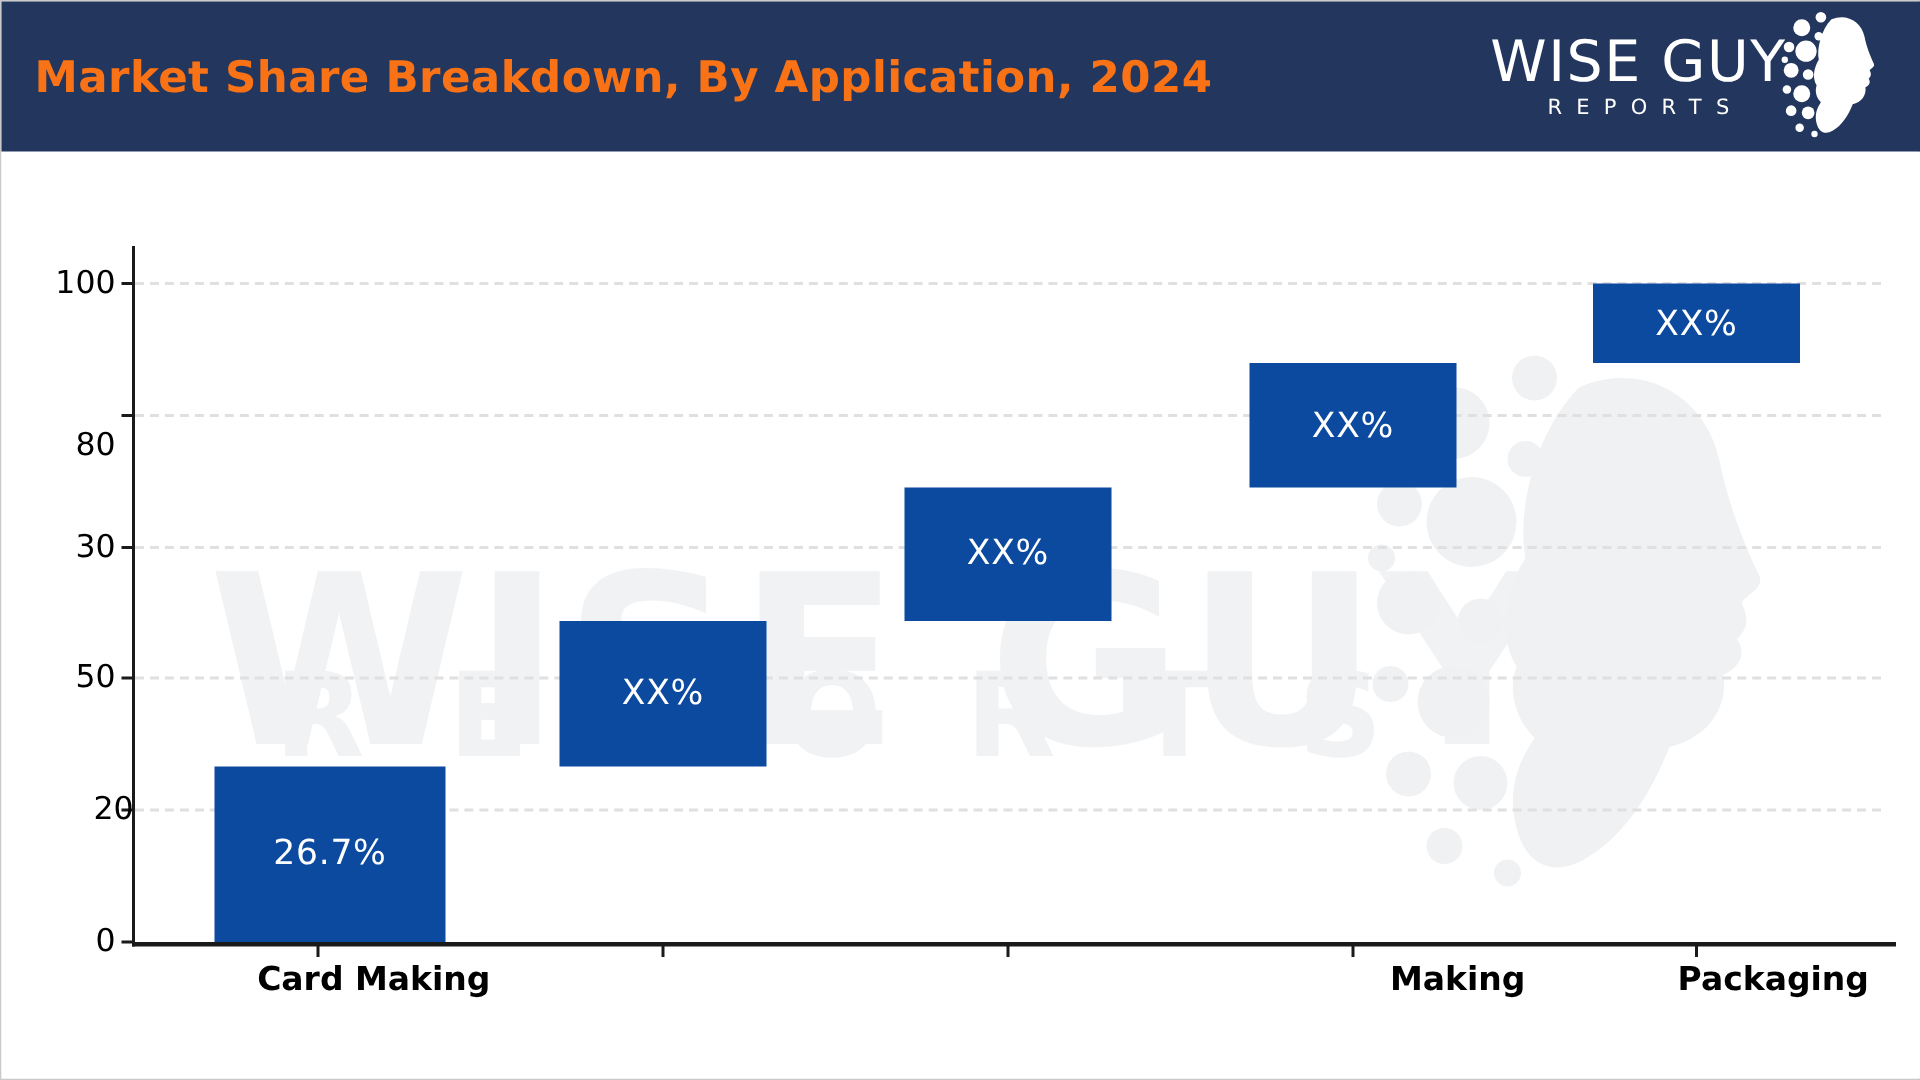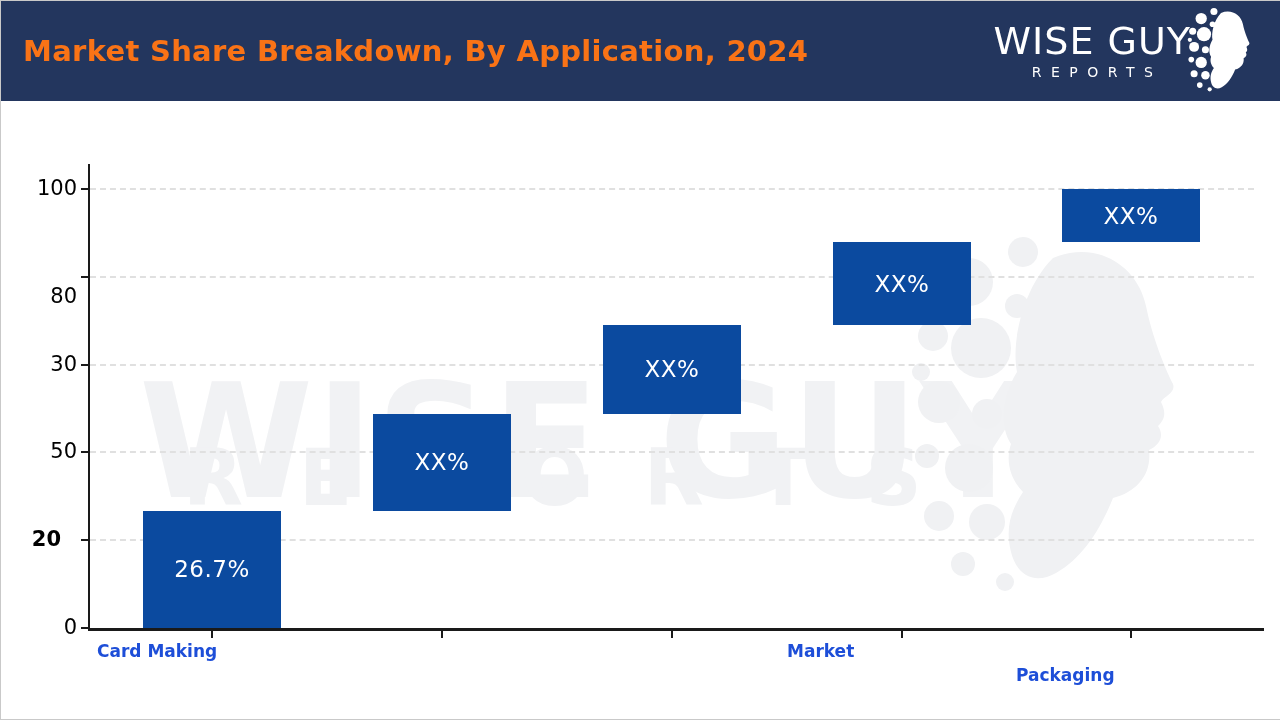--- a/index.html
+++ b/index.html
@@ -50,21 +50,21 @@
   .gridline{position:absolute;height:0;border-top:2px dashed #e0e0e0;}
   .y-axis-line{position:absolute;background:#1a1a1a;}
   .x-axis-line{position:absolute;background:#1a1a1a;}
   .y-tick-mark{position:absolute;width:7px;height:2px;background:#1a1a1a;}
   .y-tick-label{
     position:absolute;width:60px;text-align:right;font-size:21px;color:#000000;
     transform:translateY(-13px);
   }
   .x-tick-mark{position:absolute;width:2px;height:8px;background:#1a1a1a;}
   .x-tick-label{
-    position:absolute;width:230px;text-align:left;font-size:17px;font-weight:bold;color:#1d4ed8;
+    position:absolute;width:230px;text-align:right;font-size:22px;font-weight:bold;color:#000000;
   }
   .bar{
     position:absolute;background:#0b4a9f;display:flex;align-items:center;justify-content:center;
   }
   .bar-label{color:#ffffff;font-size:23px;font-weight:normal;letter-spacing:0.5px;}
 </style>
 </head>
 <body>
 
 <div id="frame">
@@ -125,21 +125,21 @@
     </div>
 
     <div id="grid-layer" class="layer">
         <div class="gridline" style="left: 89px; top: 438.2px; width: 1164px;"></div>
         <div class="gridline" style="left: 89px; top: 350.4px; width: 1164px;"></div>
         <div class="gridline" style="left: 89px; top: 262.6px; width: 1164px;"></div>
         <div class="gridline" style="left: 89px; top: 174.8px; width: 1164px;"></div>
         <div class="gridline" style="left: 89px; top: 87px; width: 1164px;"></div>
       </div>
     <div id="bar-layer" class="layer">
-        <div class="bar" style="left: 142px; top: 409.787px; width: 138px; height: 117.213px; background: rgb(11, 74, 159);">
+        <div class="bar" style="left: 142px; top: 409.787px; width: 154px; height: 117.213px; background: rgb(11, 74, 159);">
           <span class="bar-label" style="color: rgb(255, 255, 255);">26.7%</span>
         </div>
         <div class="bar" style="left: 372px; top: 312.768px; width: 138px; height: 97.019px; background: rgb(11, 74, 159);">
           <span class="bar-label" style="color: rgb(255, 255, 255);">XX%</span>
         </div>
         <div class="bar" style="left: 602px; top: 224.09px; width: 138px; height: 88.678px; background: rgb(11, 74, 159);">
           <span class="bar-label" style="color: rgb(255, 255, 255);">XX%</span>
         </div>
         <div class="bar" style="left: 832px; top: 141.119px; width: 138px; height: 82.971px; background: rgb(11, 74, 159);">
           <span class="bar-label" style="color: rgb(255, 255, 255);">XX%</span>
@@ -158,24 +158,24 @@
         <div class="x-tick-mark" style="left: 210px; top: 529px;"></div>
         <div class="x-tick-mark" style="left: 440px; top: 529px;"></div>
         <div class="x-tick-mark" style="left: 670px; top: 529px;"></div>
         <div class="x-tick-mark" style="left: 900px; top: 529px;"></div>
         <div class="x-tick-mark" style="left: 1129px; top: 529px;"></div>
         <div class="y-axis-line" style="left: 87px; top: 63px; width: 2px; height: 467px;"></div>
         <div class="x-axis-line" style="left: 87px; top: 527px; width: 1176px; height: 3px;"></div>
       </div>
     <div id="label-layer" class="layer">
         <div class="y-tick-label" style="left: 16px; top: 527px;">0</div>
-        <div class="y-tick-label" style="left: 0; top: 439.2px; font-weight: bold;">20</div>
+        <div class="y-tick-label" style="left: 28px; top: 439.2px;">20</div>
         <div class="y-tick-label" style="left: 16px; top: 351.4px;">50</div>
         <div class="y-tick-label" style="left: 16px; top: 263.6px;">30</div>
         <div class="y-tick-label" style="left: 16px; top: 175.8px; margin-top: 20px;">80</div>
         <div class="y-tick-label" style="left: 16px; top: 88px;">100</div>
         <div class="x-tick-label" style="left: 96px; top: 540px;">Card Making</div>
-        <div class="x-tick-label" style="left: 786px; top: 540px;">Market</div>
-        <div class="x-tick-label" style="left: 1015px; top: 540px; margin-top: 24px;">Packaging</div>
+        <div class="x-tick-label" style="left: 786px; top: 540px;">Making</div>
+        <div class="x-tick-label" style="left: 1015px; top: 540px;">Packaging</div>
       </div>
   </div>
 
 </div>
 
 </body></html>

